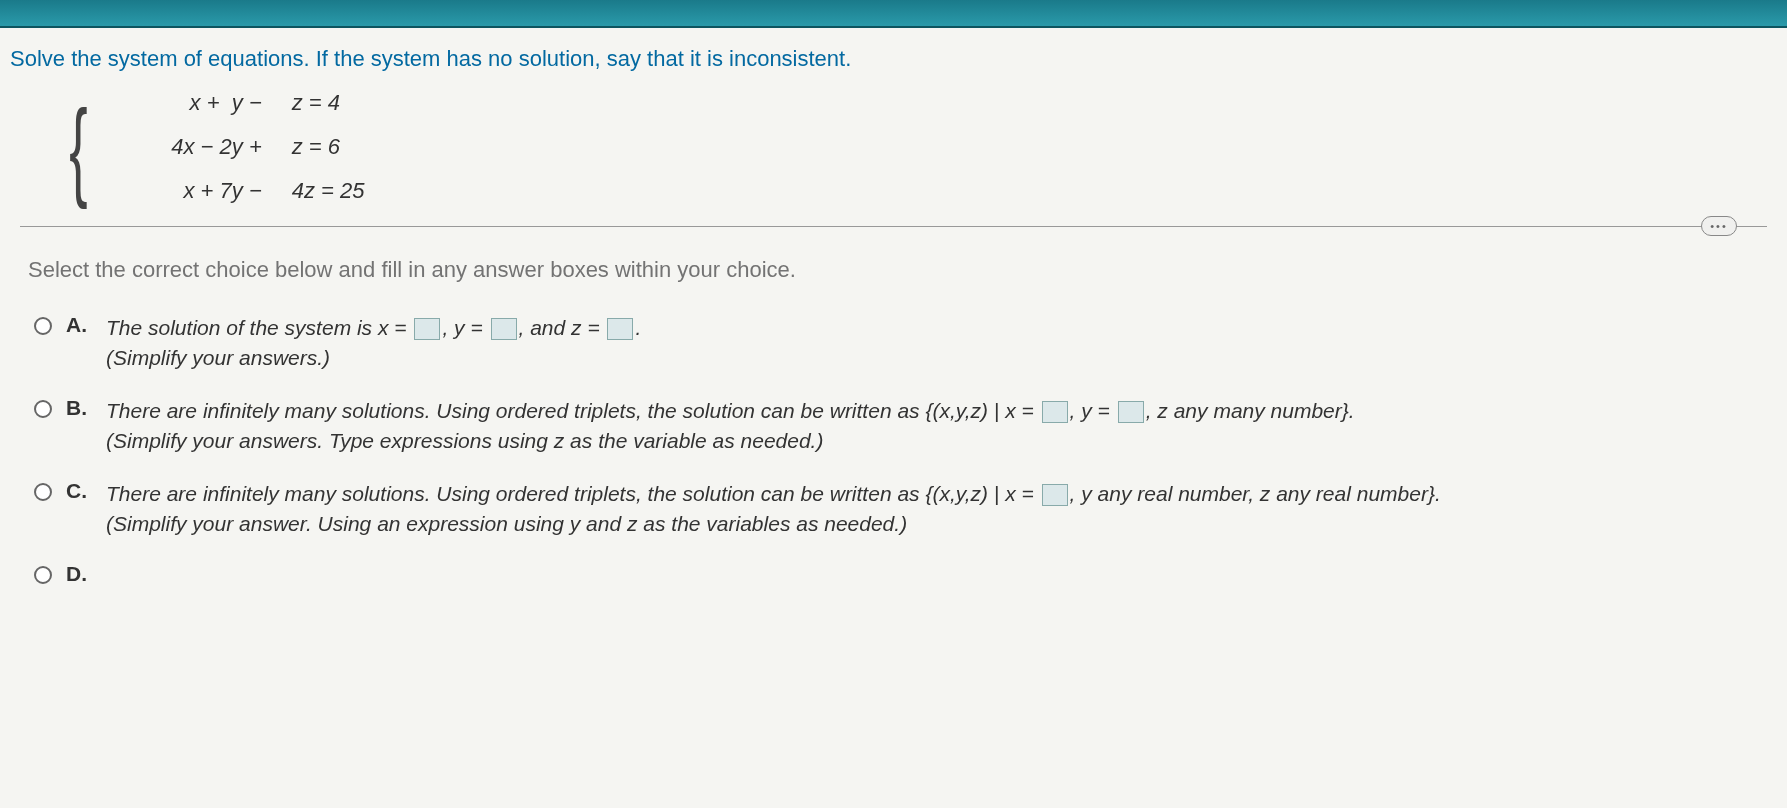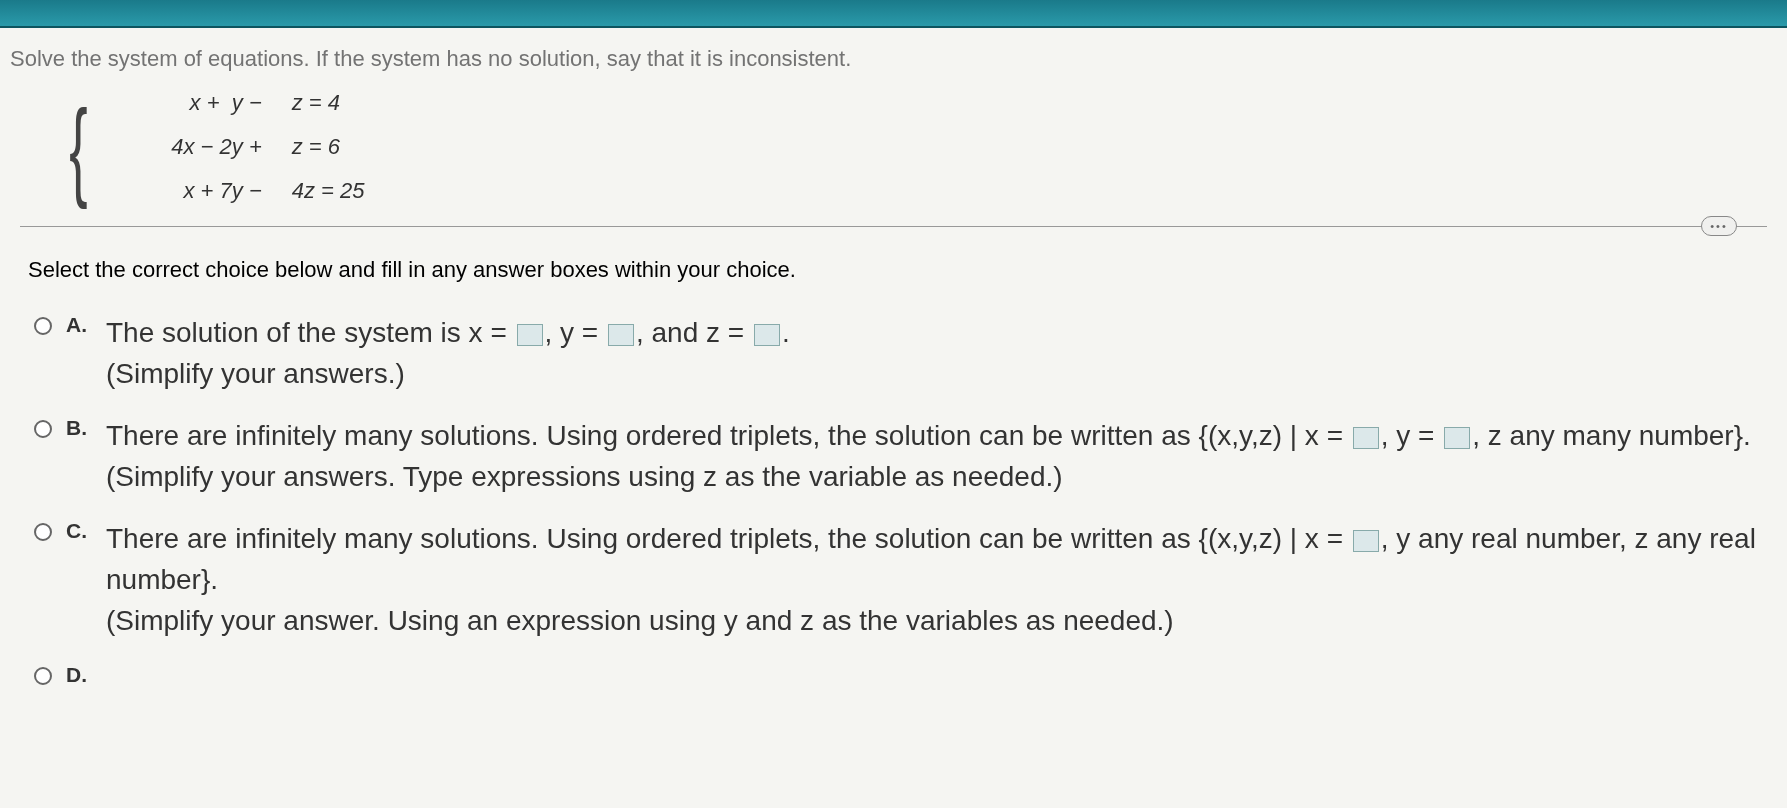--- a/index.html
+++ b/index.html
@@ -13,21 +13,21 @@
   .top-bar {
     height: 28px;
     background: linear-gradient(to bottom, #1a7a8a, #2a9aaa);
     border-bottom: 2px solid #0d5560;
   }
   .content {
     padding: 18px 10px 20px 10px;
   }
   .question-text {
     font-size: 22px;
-    color: #737373;
+    color: #0369a1;
     margin-bottom: 18px;
   }
   .equation-block {
     display: flex;
     align-items: center;
     margin-left: 50px;
     margin-bottom: 22px;
   }
   .brace {
     font-size: 110px;
@@ -79,21 +79,21 @@
     align-items: center;
     justify-content: center;
     font-size: 11px;
     letter-spacing: 2px;
     color: #666;
     cursor: pointer;
   }
   .instruction {
     font-size: 22px;
     margin: 10px 0 30px 18px;
-    color: #000000;
+    color: #737373;
   }
   .choices {
     margin-left: 24px;
     display: flex;
     flex-direction: column;
     gap: 22px;
   }
   .choice {
     display: flex;
     align-items: flex-start;
@@ -109,22 +109,23 @@
     cursor: pointer;
     background: #fff;
   }
   .choice-label {
     font-weight: bold;
     width: 26px;
     flex-shrink: 0;
     font-size: 21px;
   }
   .choice-body {
-    font-size: 28px;
+    font-size: 21px;
     line-height: 1.45;
+    font-style: italic;
   }
   .answer-box {
     display: inline-block;
     width: 26px;
     height: 22px;
     border: 1px solid #8aa;
     background: #dce8ea;
     vertical-align: middle;
     margin: 0 2px;
   }

